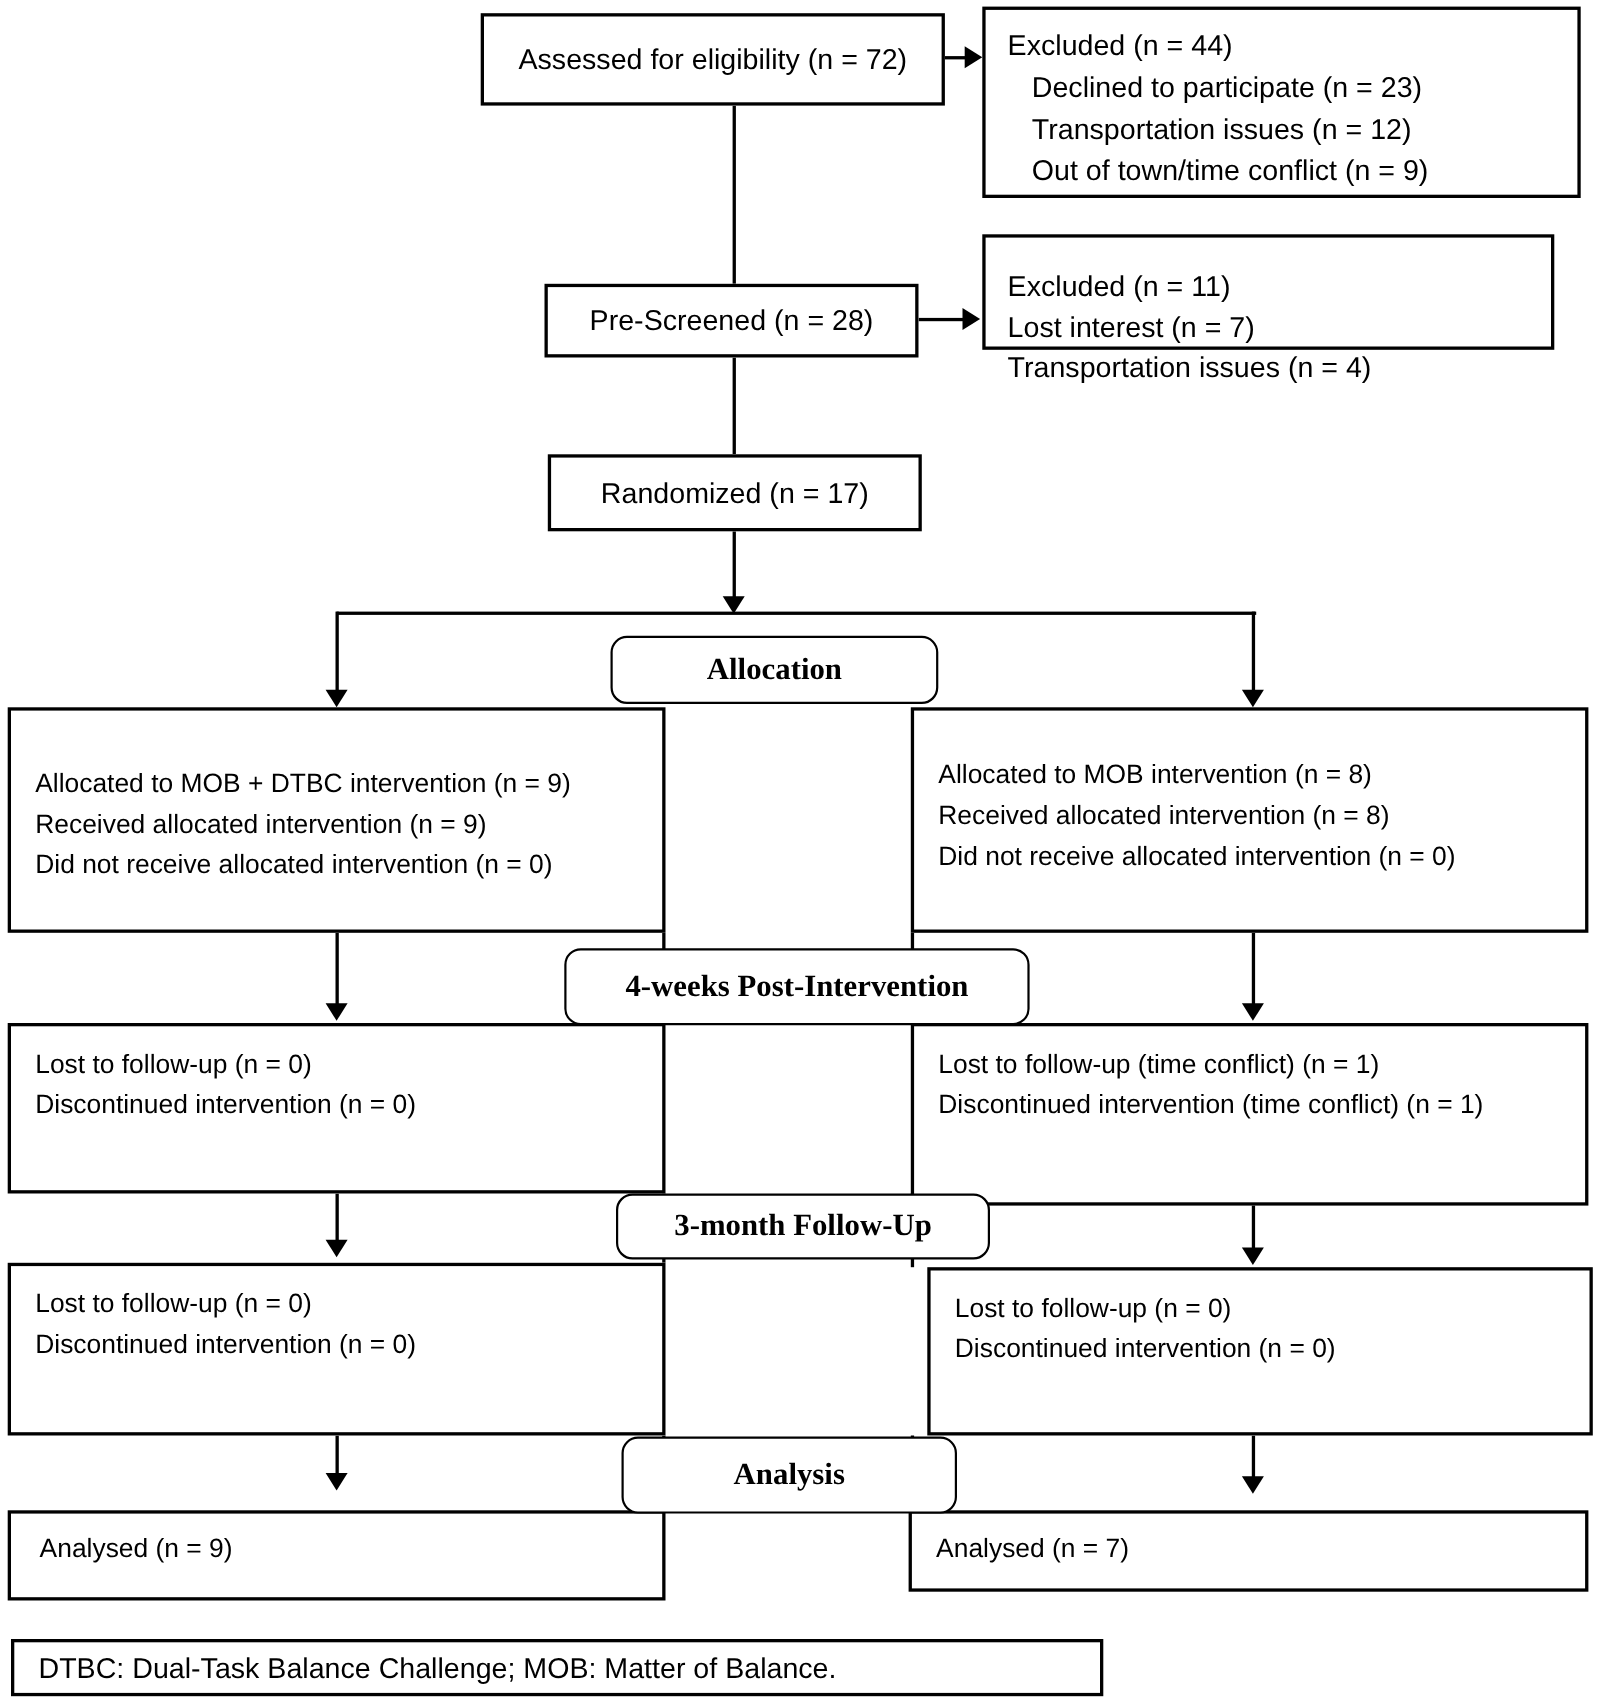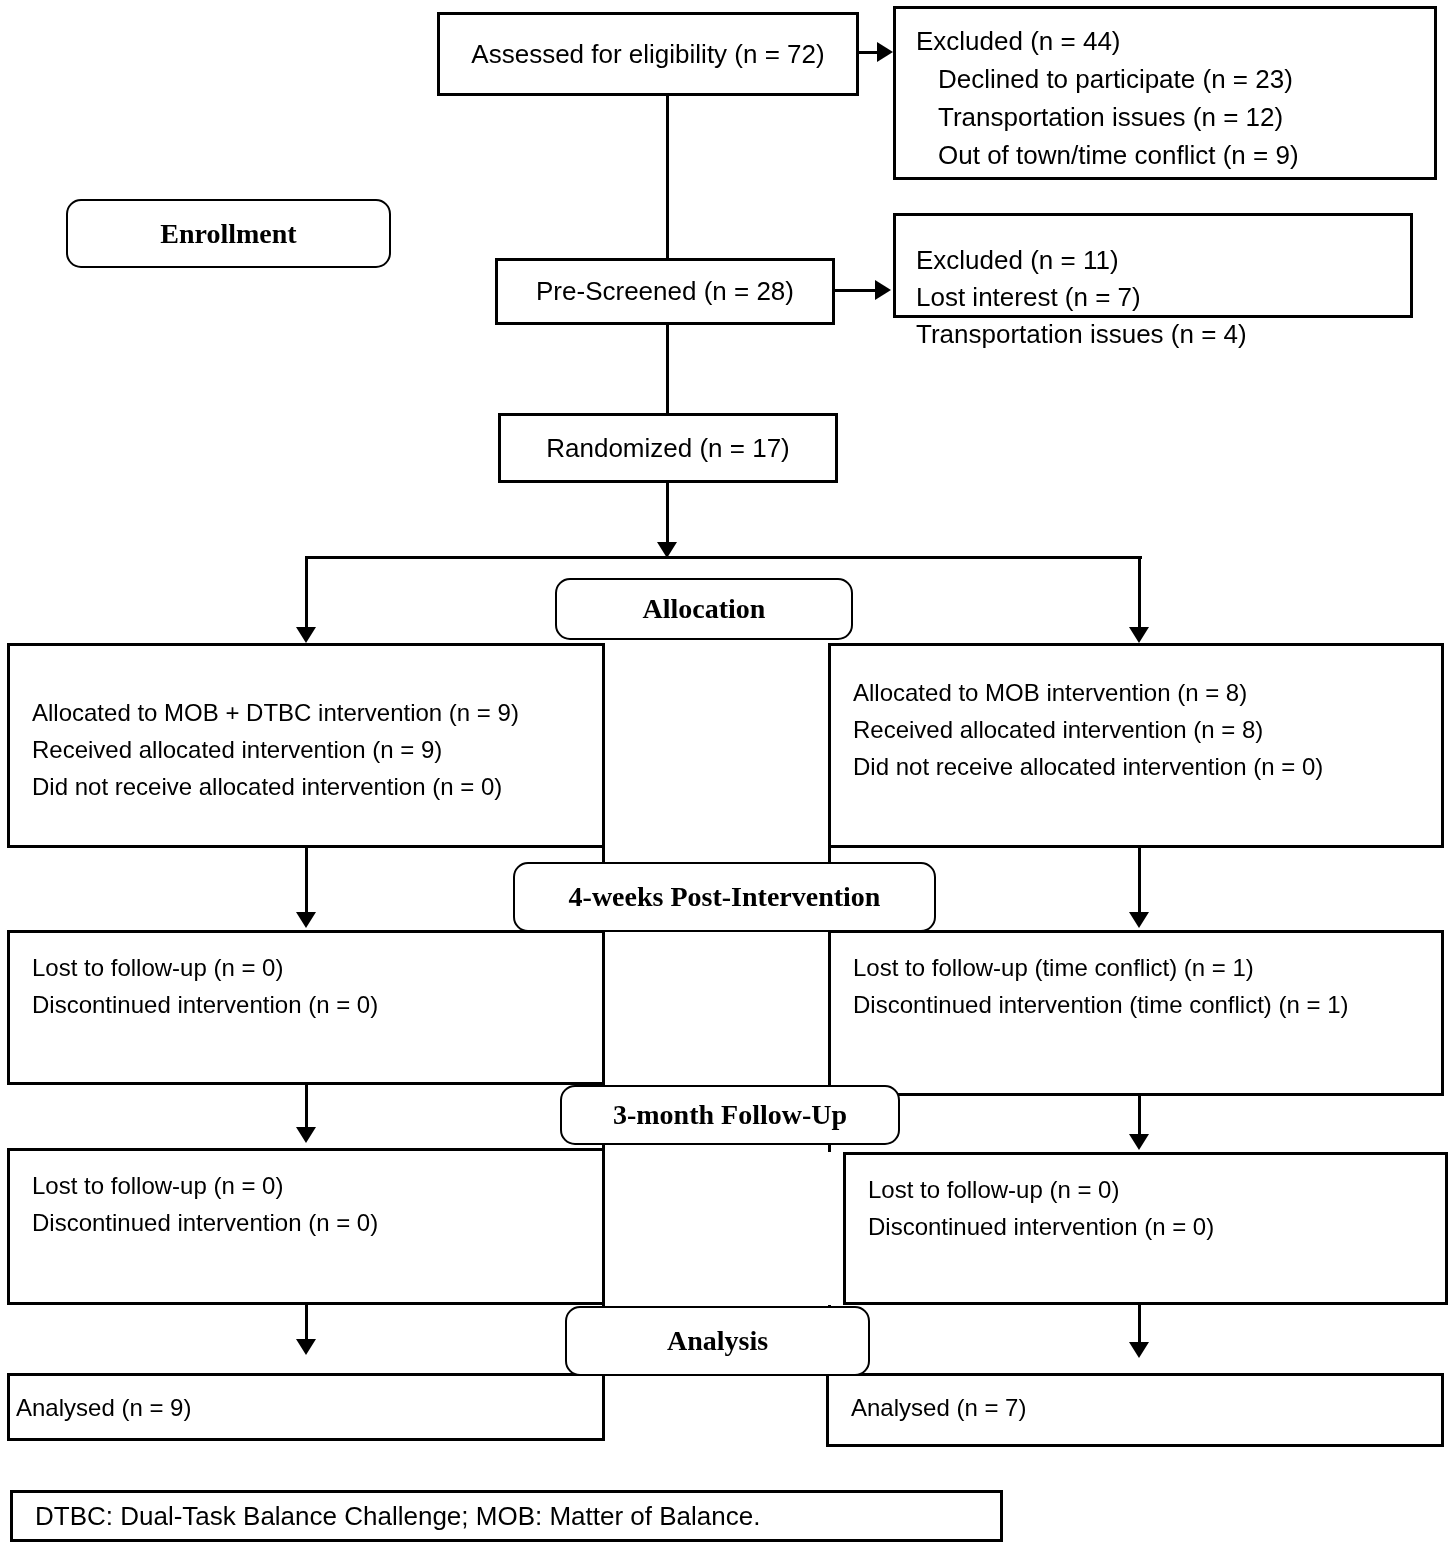--- a/index.html
+++ b/index.html
@@ -104,23 +104,20 @@
     <span>Assessed for eligibility (n = 72)</span>
   </div>
 
   <div class="box" style="left:893px;top:6px;width:544px;height:174px;padding:13px 14px 0 20px;line-height:38px">
     <div class="line">Excluded (n = 44)</div>
     <div class="line indent">Declined to participate (n = 23)</div>
     <div class="line indent">Transportation issues (n = 12)</div>
     <div class="line indent">Out of town/time conflict (n = 9)</div>
   </div>
 
-  <div class="stage" style="left:66px;top:199px;width:325px;height:69px">
-    <span>Enrollment</span>
-  </div>
 
   <div class="box center" style="left:495px;top:258px;width:340px;height:67px">
     <span>Pre-Screened (n = 28)</span>
   </div>
 
   <div class="box" style="left:893px;top:213px;width:520px;height:105px;padding:26px 14px 0 20px">
     <div class="line">Excluded (n = 11)</div>
     <div class="line">Lost interest (n = 7)</div>
     <div class="line">Transportation issues (n = 4)</div>
   </div>
@@ -132,21 +129,21 @@
   <div class="stage" style="left:555px;top:578px;width:298px;height:62px">
     <span>Allocation</span>
   </div>
 
   <div class="box rowtext" style="left:7px;top:643px;width:598px;height:205px;padding:48px 4px 0 22px">
     <div class="line">Allocated to MOB + DTBC intervention (n = 9)</div>
     <div class="line">Received allocated intervention (n = 9)</div>
     <div class="line">Did not receive allocated intervention (n = 0)</div>
   </div>
 
-  <div class="box rowtext" style="left:828px;top:643px;width:616px;height:205px;padding:28px 4px 0 22px">
+  <div class="box rowtext" style="left:828px;top:643px;width:616px;height:205px;padding:40px 4px 0 22px">
     <div class="line">Allocated to MOB intervention (n = 8)</div>
     <div class="line">Received allocated intervention (n = 8)</div>
     <div class="line">Did not receive allocated intervention (n = 0)</div>
   </div>
 
   <div class="stage" style="left:513px;top:862px;width:423px;height:70px">
     <span>4-weeks Post-Intervention</span>
   </div>
 
   <div class="box rowtext" style="left:7px;top:930px;width:598px;height:155px;padding:16px 4px 0 22px">
@@ -170,21 +167,21 @@
 
   <div class="box rowtext" style="left:843px;top:1152px;width:605px;height:153px;padding:16px 4px 0 22px">
     <div class="line">Lost to follow-up (n = 0)</div>
     <div class="line">Discontinued intervention (n = 0)</div>
   </div>
 
   <div class="stage" style="left:565px;top:1306px;width:305px;height:70px">
     <span>Analysis</span>
   </div>
 
-  <div class="box rowtext" style="left:7px;top:1373px;width:598px;height:68px;padding:13px 4px 0 6px">
+  <div class="box rowtext" style="left:7px;top:1373px;width:598px;height:82px;padding:13px 4px 0 26px">
     <div class="line">Analysed (n = 9)</div>
   </div>
 
   <div class="box rowtext" style="left:826px;top:1373px;width:618px;height:74px;padding:13px 4px 0 22px">
     <div class="line">Analysed (n = 7)</div>
   </div>
 
   <div class="box" style="left:10px;top:1490px;width:993px;height:52px;display:flex;align-items:center;padding-left:22px">
     <span>DTBC: Dual-Task Balance Challenge; MOB: Matter of Balance.</span>
   </div>

